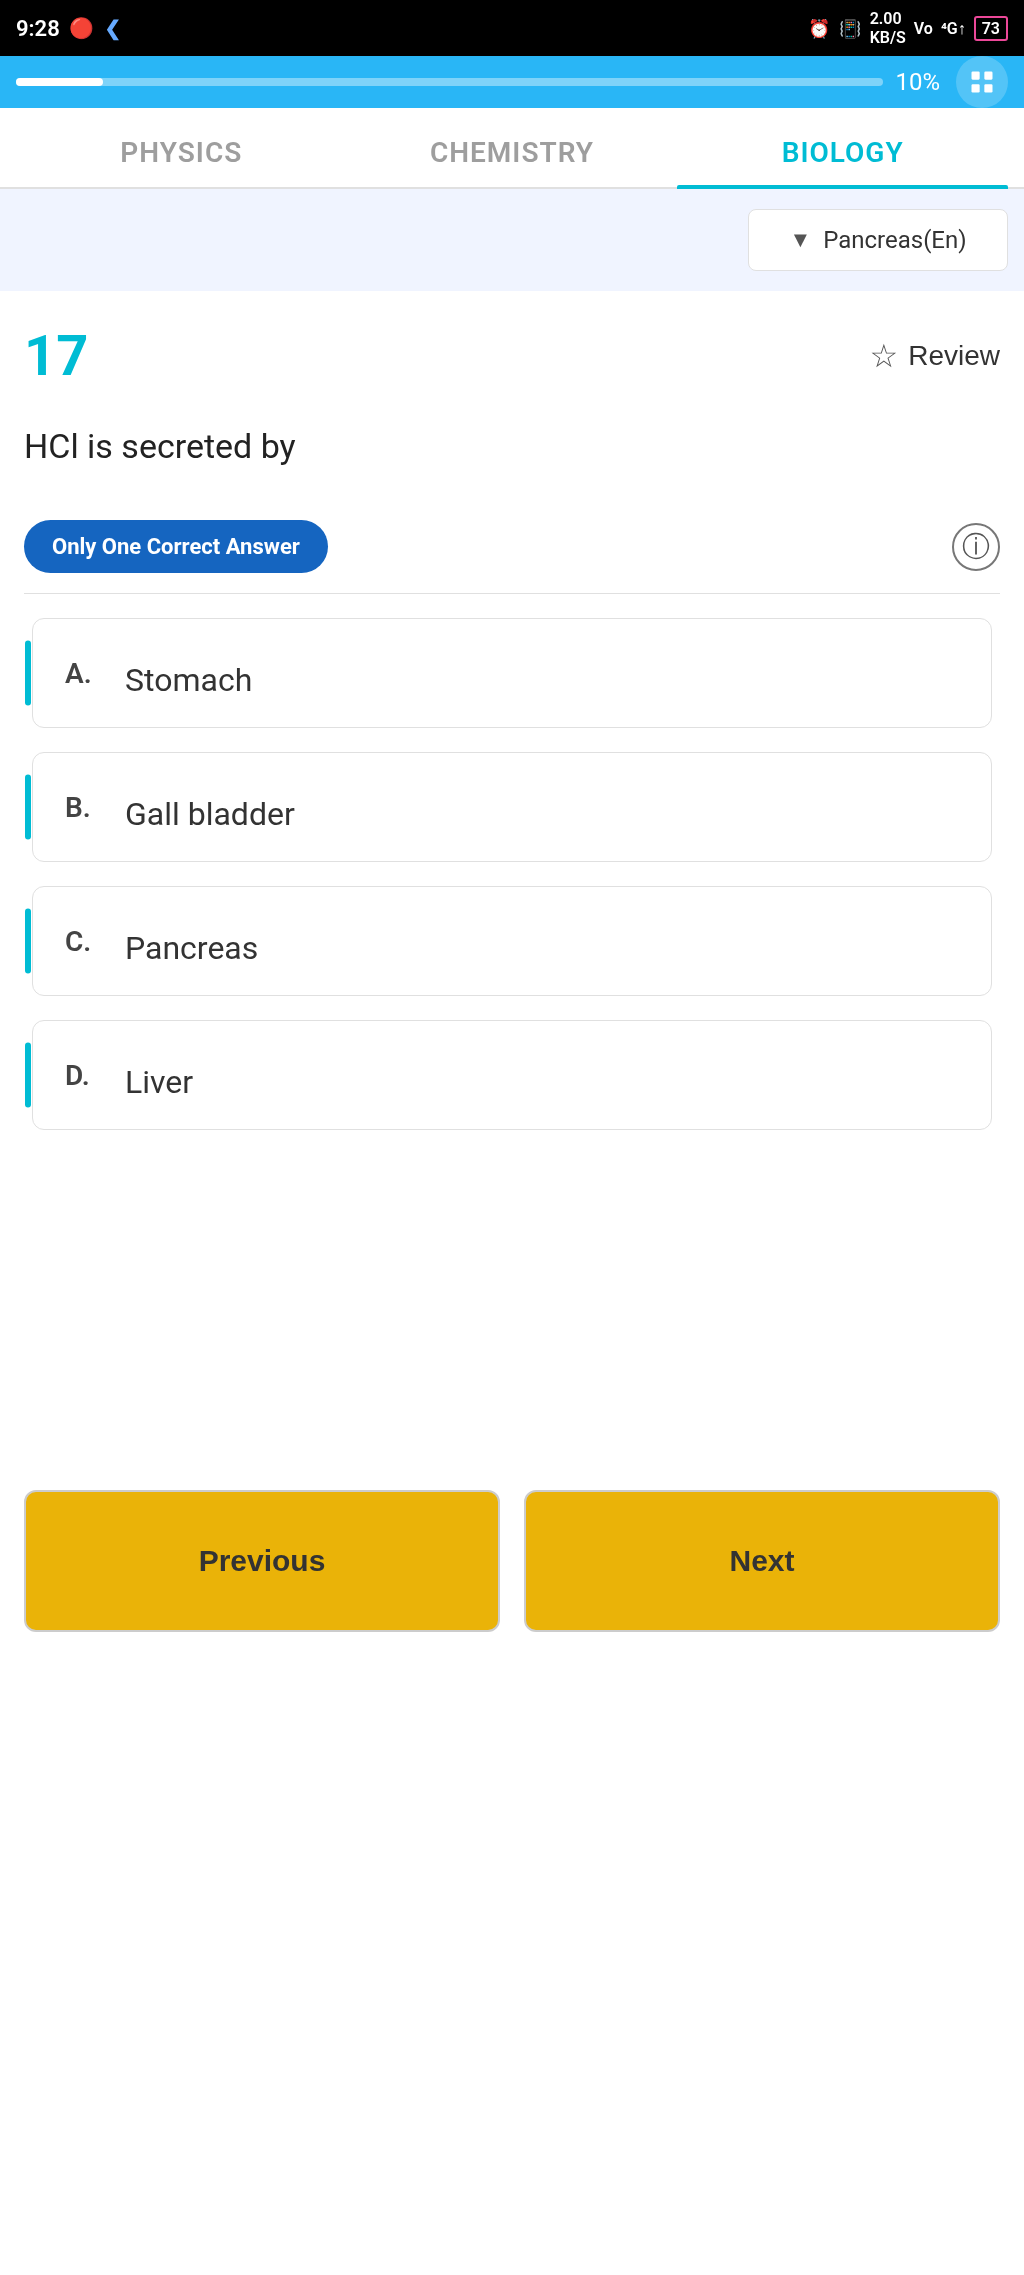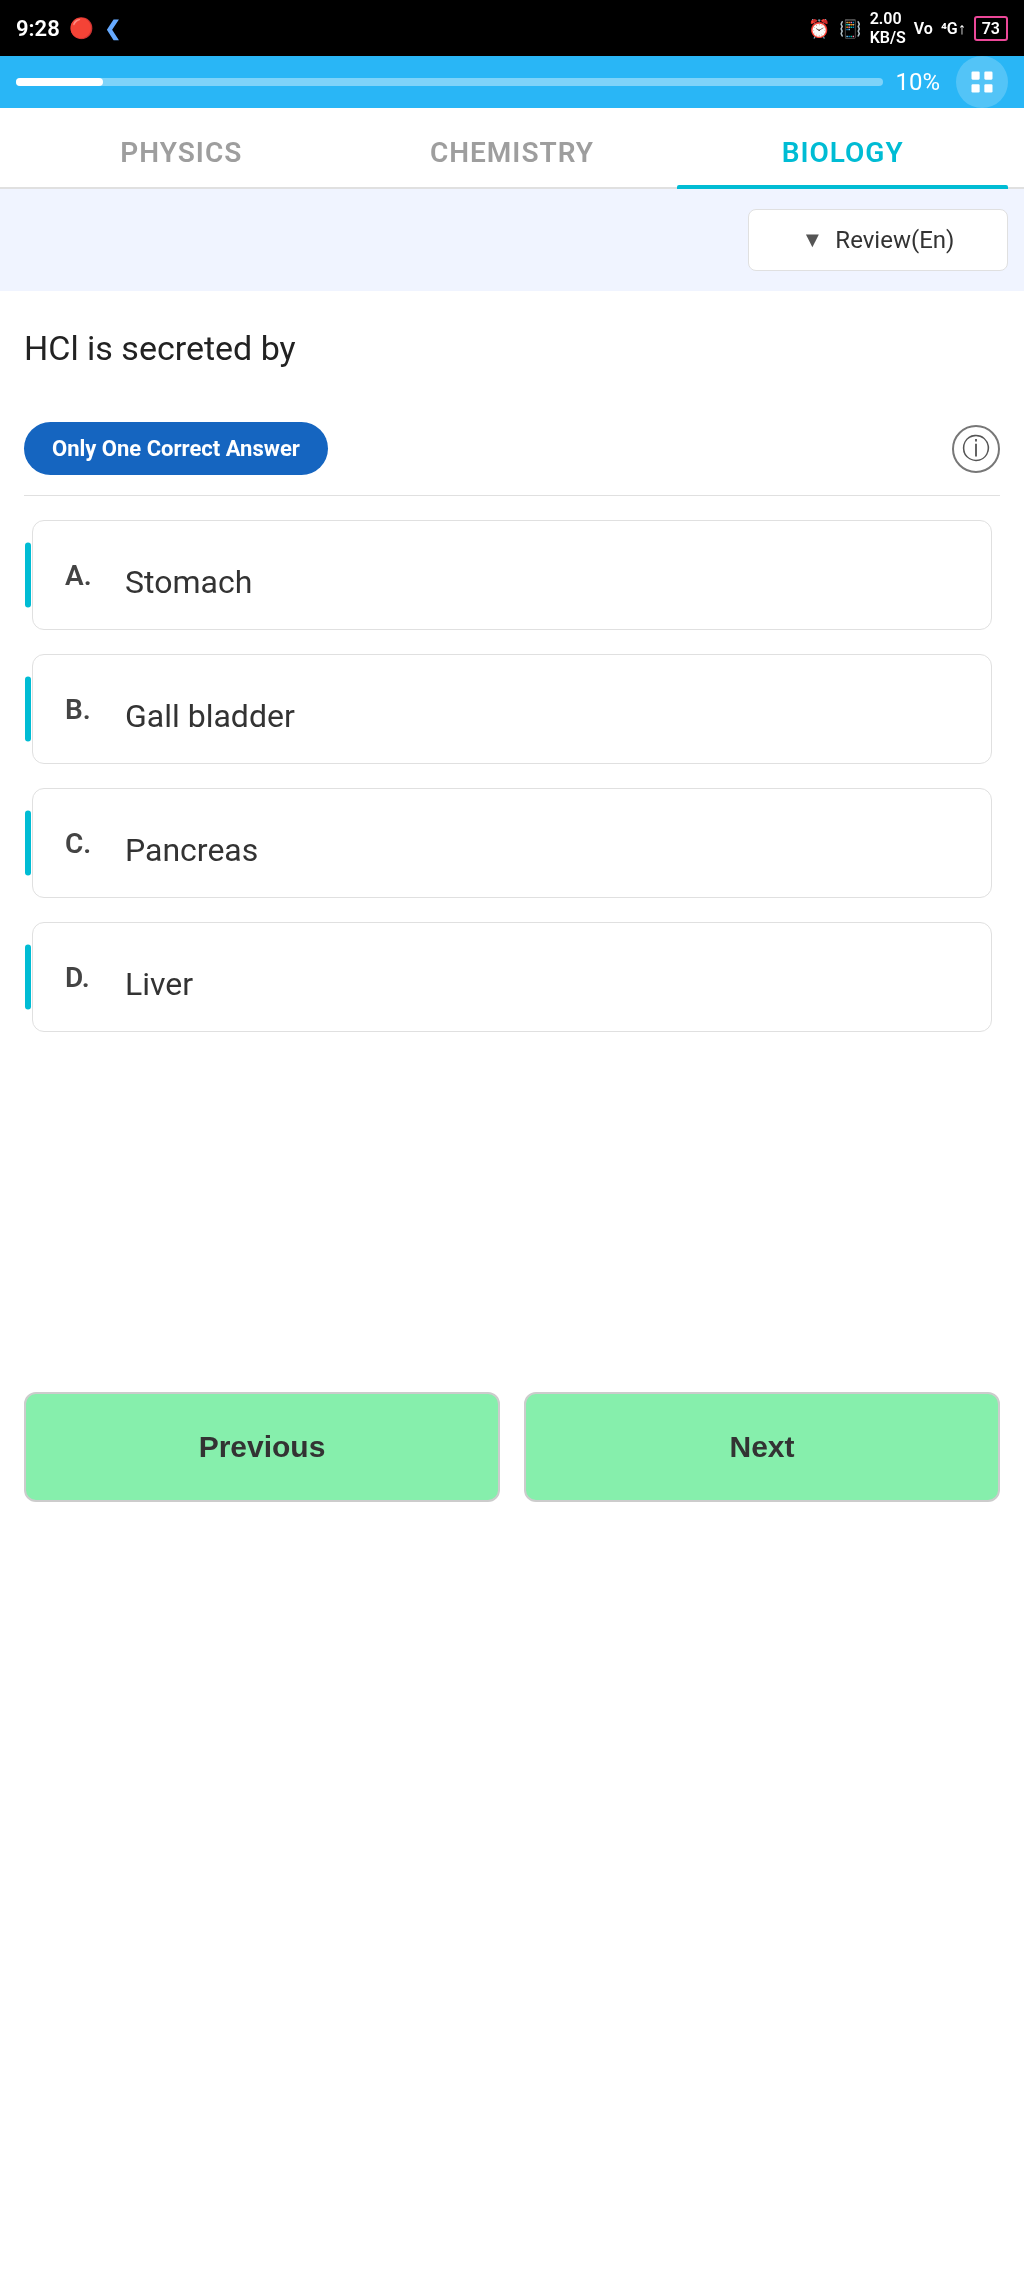--- a/index.html
+++ b/index.html
@@ -237,23 +237,23 @@
     
     .nav-buttons {
       display: flex;
       gap: 24px;
       padding: 40px 24px 48px;
       margin-top: auto;
     }
     .nav-btn {
       flex: 1;
       border: 2px solid #ccc;
-      background: #86efac;
+      background: #eab308;
       border-radius: 12px;
-      padding: 36px 20px;
+      padding: 52px 20px;
       font-size: 30px;
       font-weight: 700;
       color: #333;
       cursor: pointer;
       text-align: center;
     }
 
     .spacer { flex: 1; }
   </style>
 </head>
@@ -294,25 +294,32 @@
 
 <div class="subject-tabs">
   <div class="tab">PHYSICS</div>
   <div class="tab">CHEMISTRY</div>
   <div class="tab active">BIOLOGY</div>
 </div>
 
 <div class="lang-area">
   <div class="lang-selector">
     <span class="chevron">▼</span>
-    <span>Review(En)</span>
+    <span>Pancreas(En)</span>
   </div>
 </div>
 
 <div class="question-area">
+  <div class="question-header">
+    <span class="question-number">17</span>
+    <button class="review-btn">
+      <span class="star-icon">☆</span>
+      <span>Review</span>
+    </button>
+  </div>
 
   <div class="question-text">HCl is secreted by</div>
 
   <div class="answer-type-row">
     <div class="answer-type-badge">Only One Correct Answer</div>
     <div class="info-icon">ⓘ</div>
   </div>
 
   <div class="divider"></div>
 

